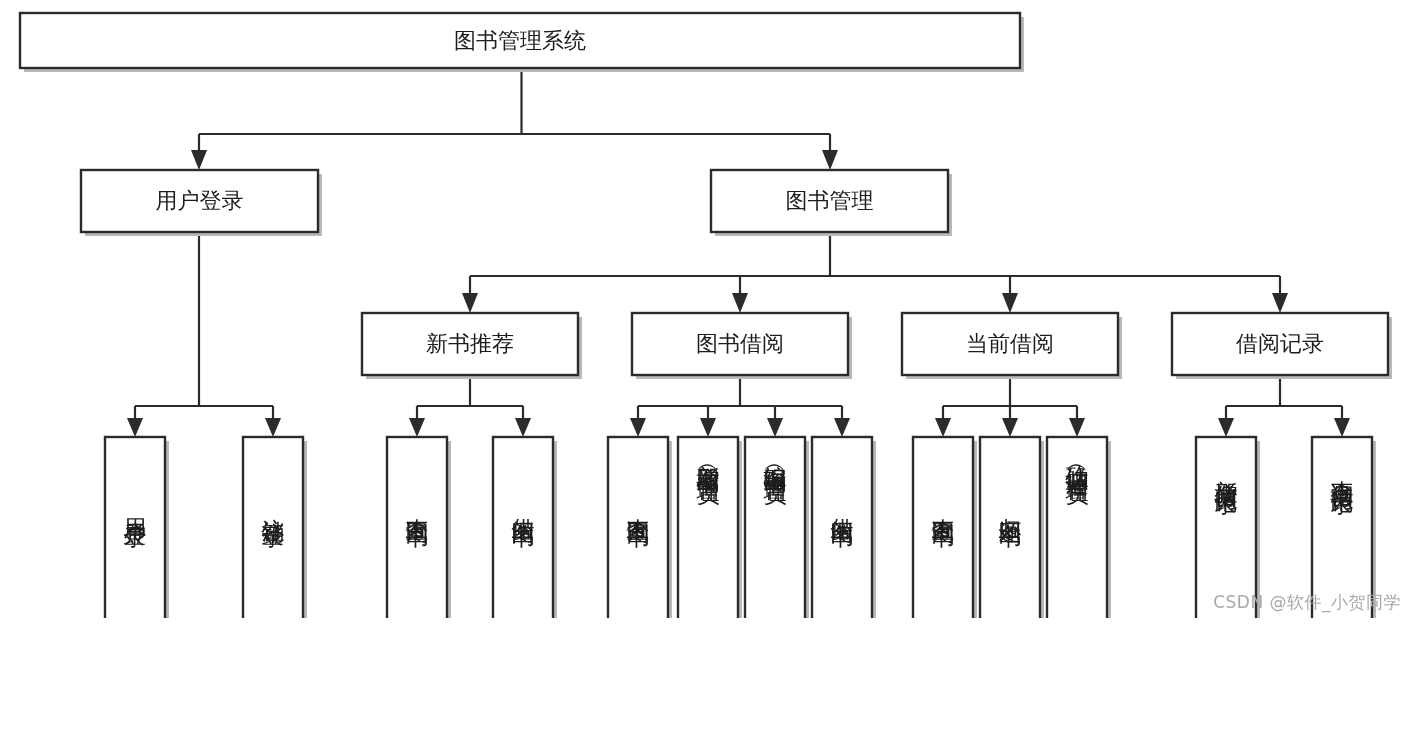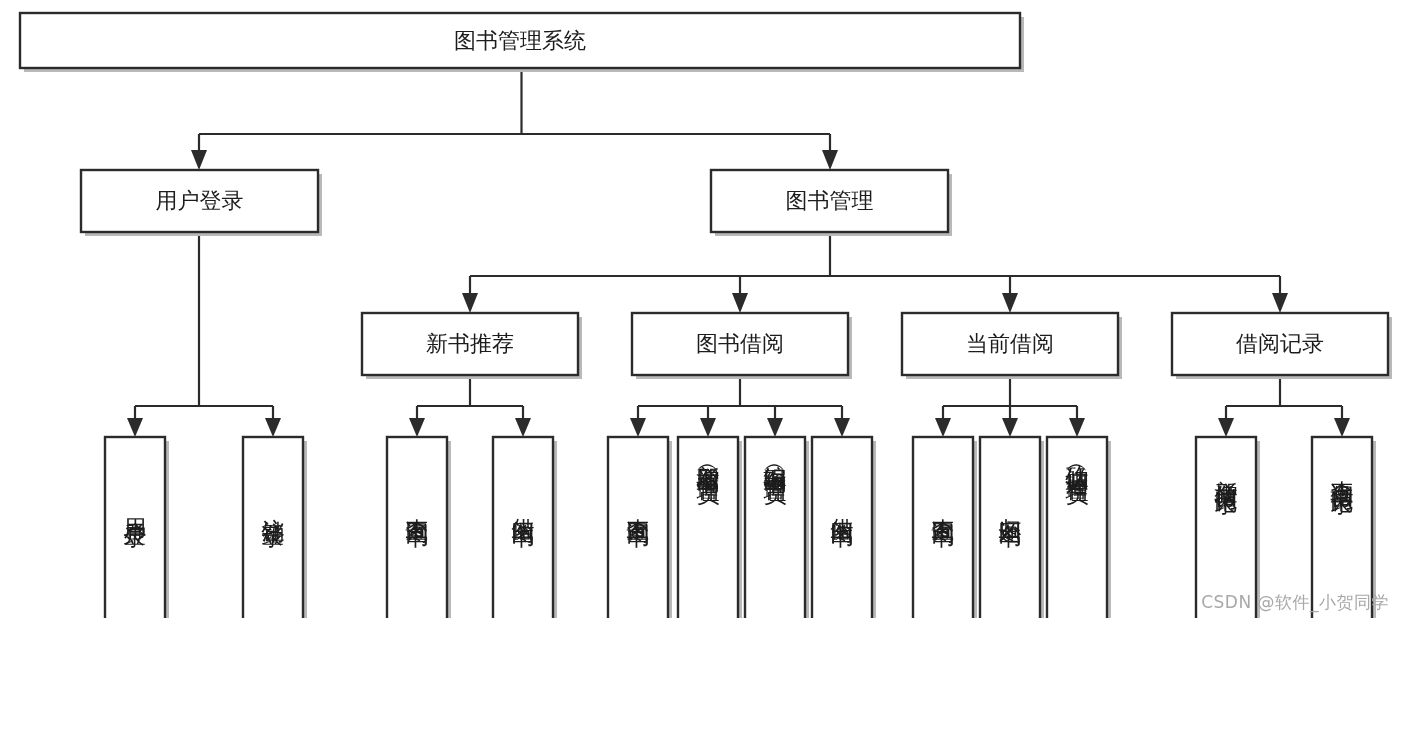--- a/index.html
+++ b/index.html
@@ -64,21 +64,21 @@
     font-family: "DejaVu Sans", "Liberation Sans", sans-serif;
     font-size: 23px;
     line-height: 1.08;
     letter-spacing: 2.5px;
     color: #1c1c1c;
     white-space: nowrap;
     text-align: left;
   }
   .watermark {
     position: absolute;
-    right: 16px;
+    right: 4px;
     bottom: 4px;
     font-family: "DejaVu Sans", "Liberation Sans", sans-serif;
     font-size: 17px;
     color: #a8a8a8;
     letter-spacing: 0.5px;
     user-select: none;
     white-space: nowrap;
   }
 </style>
 </head>

